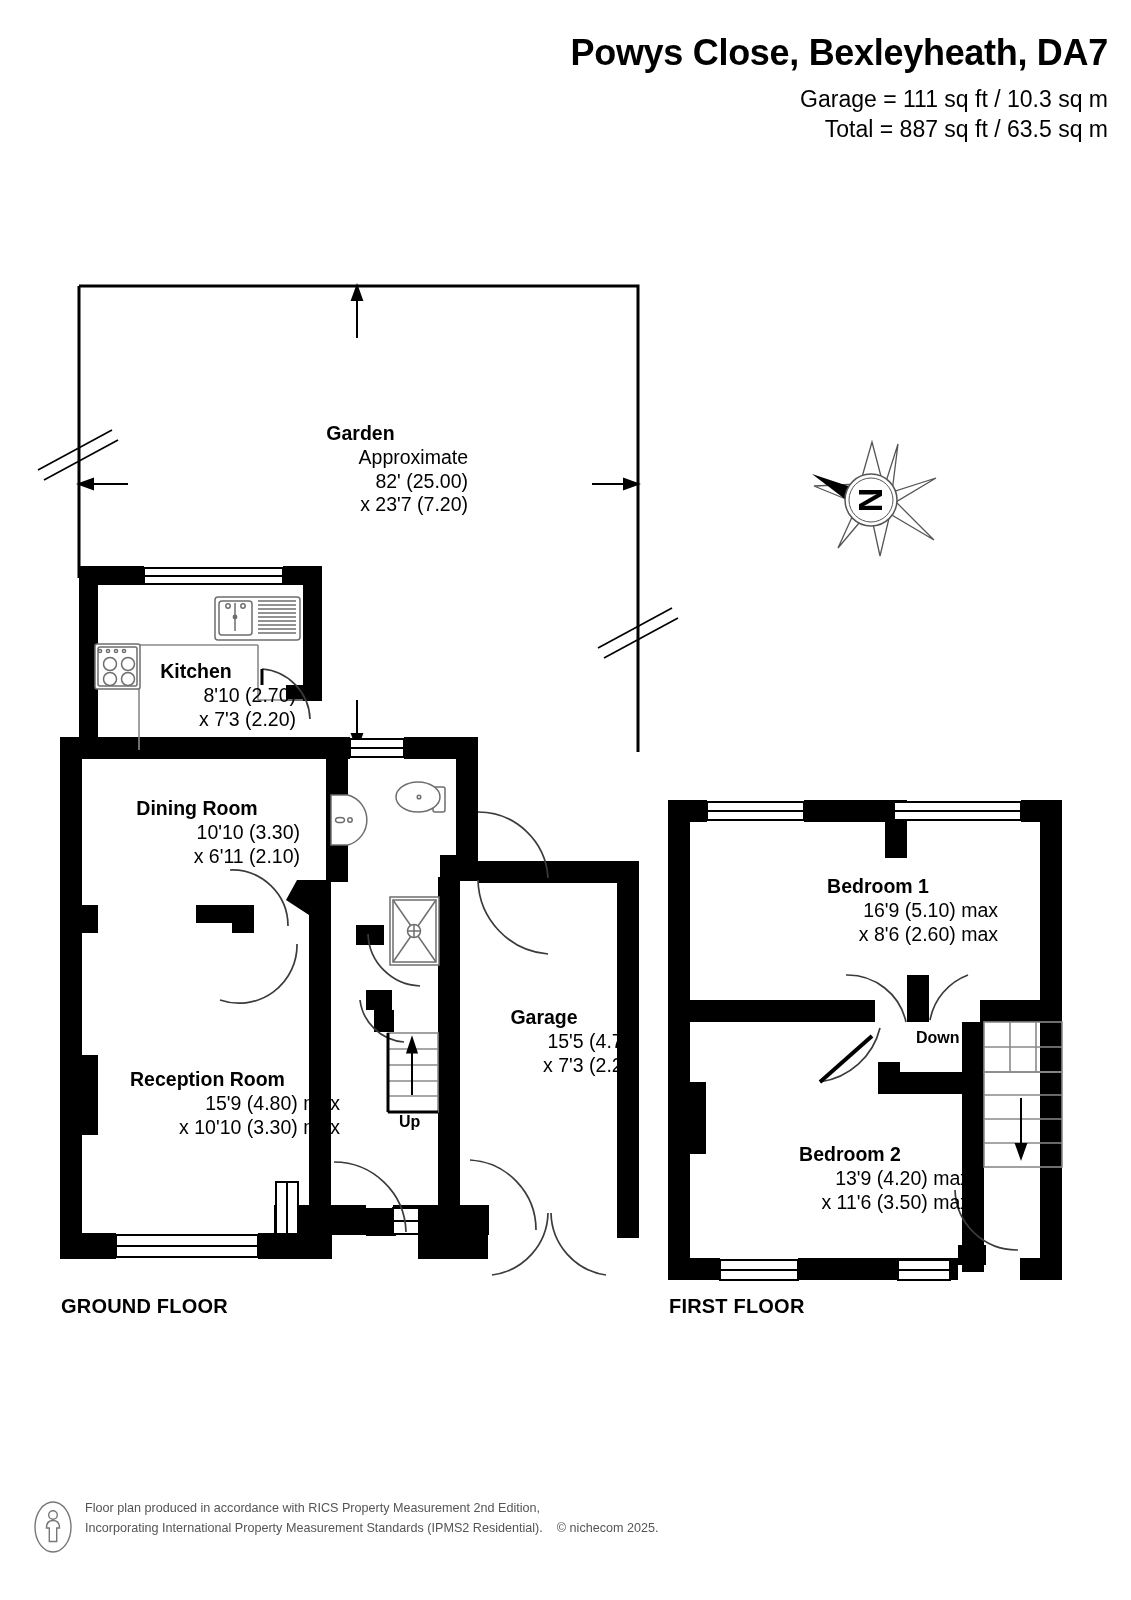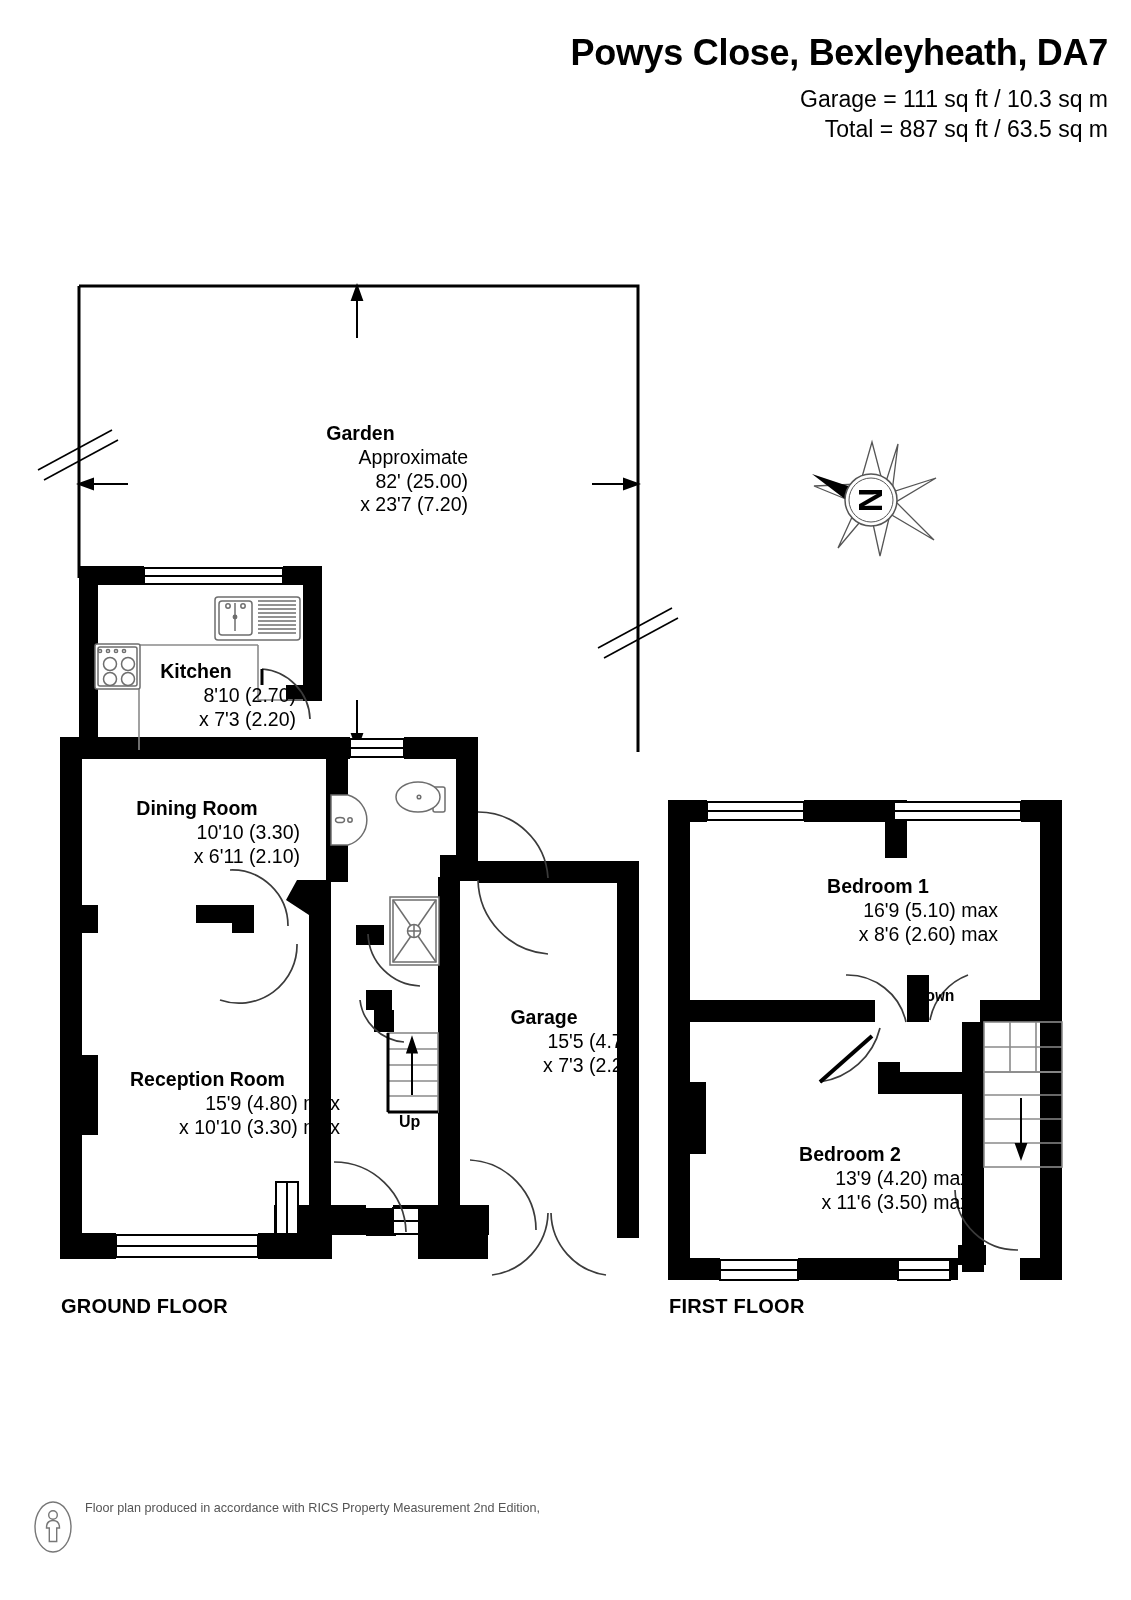--- a/index.html
+++ b/index.html
@@ -450,29 +450,30 @@
   <div class="rdim">x 8'6 (2.60) max</div>
 </div>
 
 <div class="lbl" style="left:730px; top:1143px; width:240px;">
   <div class="rname">Bedroom 2</div>
   <div class="rdim">13'9 (4.20) max</div>
   <div class="rdim">x 11'6 (3.50) max</div>
 </div>
 
 <div class="small-bold" style="left:399px; top:1113px;">Up</div>
-<div class="small-bold" style="left:916px; top:988px;font-family:Liberation Mono, monospace;">Down</div>
+<div class="small-bold" style="left:916px; top:1029px;">Down</div>
 
 <div class="floor-title" style="left:61px; top:1295px;">GROUND FLOOR</div>
 <div class="floor-title" style="left:669px; top:1295px;">FIRST FLOOR</div>
 
 <div id="footer">
   <div id="footer-icon">
     <svg width="40" height="54" viewBox="0 0 40 54" xmlns="http://www.w3.org/2000/svg">
       <ellipse cx="20" cy="27" rx="18" ry="25" fill="none" stroke="#777777" stroke-width="1.4"></ellipse>
       <circle cx="20" cy="15" r="4.3" fill="none" stroke="#777777" stroke-width="1.4"></circle>
       <path d="M 20 20.5 C 14.5 20.5 13.5 24 13.5 28 L 16.3 28 L 16.3 41.5 L 23.7 41.5 L 23.7 28 L 26.5 28 C 26.5 24 25.5 20.5 20 20.5 Z" fill="none" stroke="#777777" stroke-width="1.4"></path>
     </svg>
   </div>
   <div id="footer-text">
     <div class="fline">Floor plan produced in accordance with RICS Property Measurement 2nd Edition,</div>
+    <div class="fline"><span>Incorporating International Property Measurement Standards (IPMS2 Residential).</span><span class="copy-sep"></span><span>© nichecom 2025.</span></div>
   </div>
 </div>
 
 </body></html>

